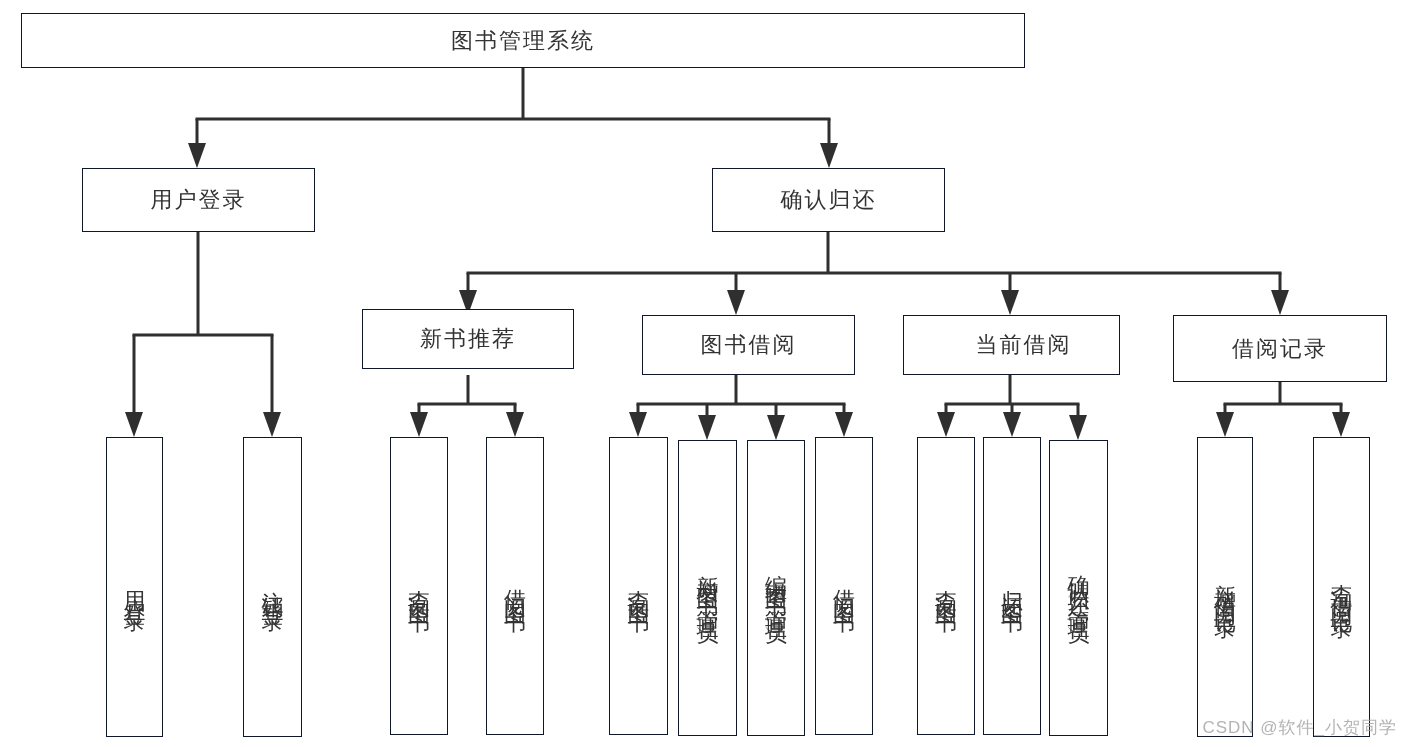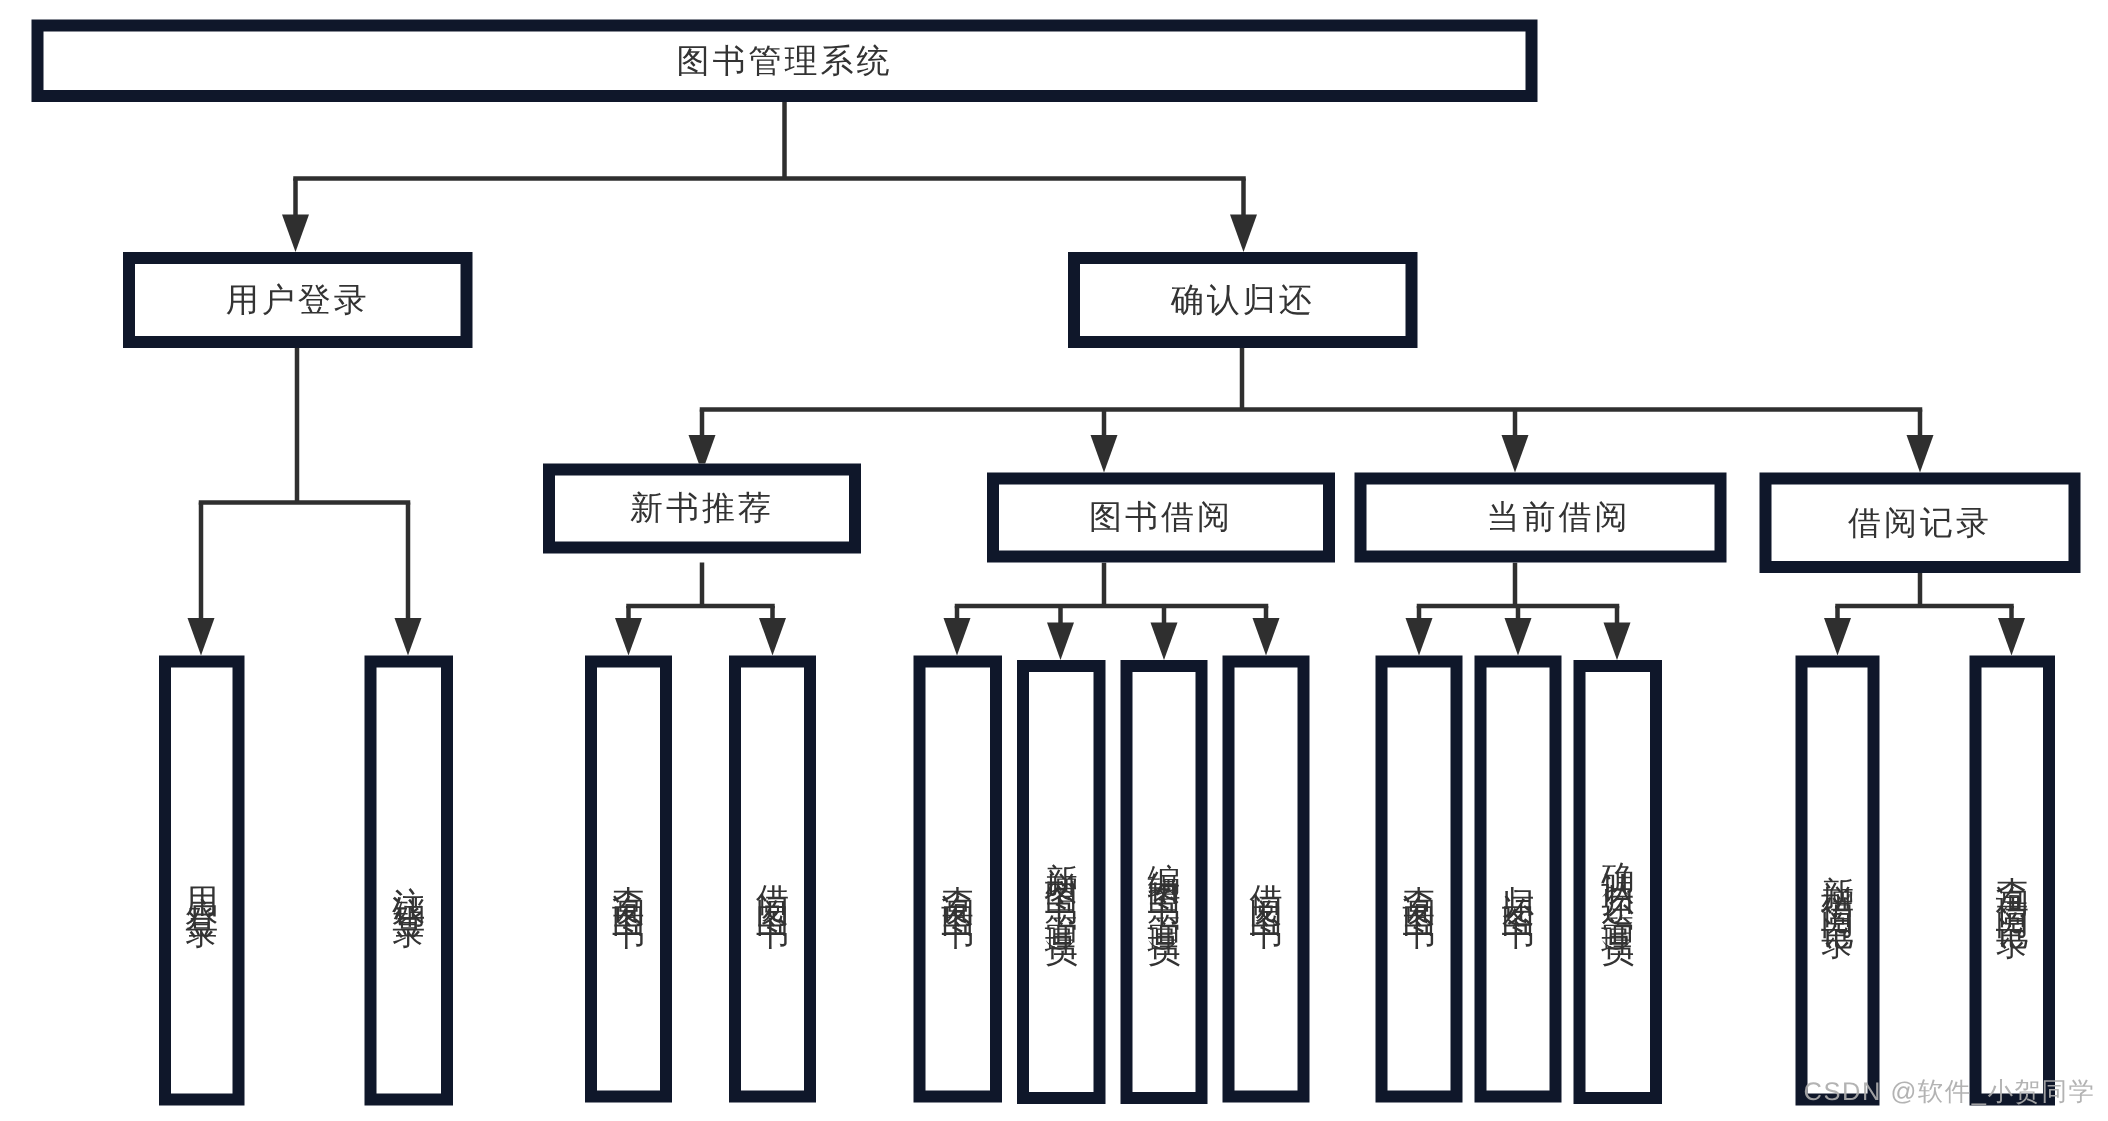--- a/index.html
+++ b/index.html
@@ -7,41 +7,41 @@
     position:relative;
     width:1405px;height:747px;
     background:#ffffff;
     font-family:"Liberation Sans","DejaVu Sans",sans-serif;
     overflow:hidden;
   }
   #connector-layer{position:absolute;left:0;top:0;z-index:1;pointer-events:none;}
   .box{
     position:absolute;
     box-sizing:border-box;
-    border:8px solid #0f172a;
+    border:1px solid #0f172a;
     background:#ffffff;
     z-index:2;
     display:flex;align-items:center;justify-content:center;
     color:#333333;
   }
   .hbox{font-size:22px;letter-spacing:2px;}
   .vbox span{
     writing-mode:vertical-rl;
     font-size:22px;
     letter-spacing:7px;
     color:#333333;
     line-height:1;
   }
   
   .n-root{left:21px;top:13px;width:1004px;height:55px;}
   .n-user-login{left:82px;top:168px;width:233px;height:64px;}
   .n-book-mgmt{left:712px;top:168px;width:233px;height:64px;}
   .n-recommend{left:362px;top:309px;width:212px;height:60px;}
-  .n-borrowing{left:658px;top:315px;width:232px;height:60px;text-align:center;}
-  .n-current{left:903px;top:315px;width:248px;height:60px;padding-left:24px;}
+  .n-borrowing{left:642px;top:315px;width:213px;height:60px;text-align:center;}
+  .n-current{left:903px;top:315px;width:217px;height:60px;padding-left:24px;}
   .n-records{left:1173px;top:315px;width:214px;height:67px;}
   .v-user-login{left:106px;top:437px;width:57px;height:300px;}
   .v-logout{left:243px;top:437px;width:59px;height:300px;}
   .v-rec-query{left:390px;top:437px;width:58px;height:298px;}
   .v-rec-borrow{left:486px;top:437px;width:58px;height:298px;}
   .v-bb-query{left:609px;top:437px;width:59px;height:298px;}
   .v-bb-add{left:678px;top:440px;width:59px;height:296px;}
   .v-bb-edit{left:747px;top:440px;width:58px;height:296px;}
   .v-bb-borrow{left:815px;top:437px;width:58px;height:298px;}
   .v-cb-query{left:917px;top:437px;width:58px;height:298px;}

